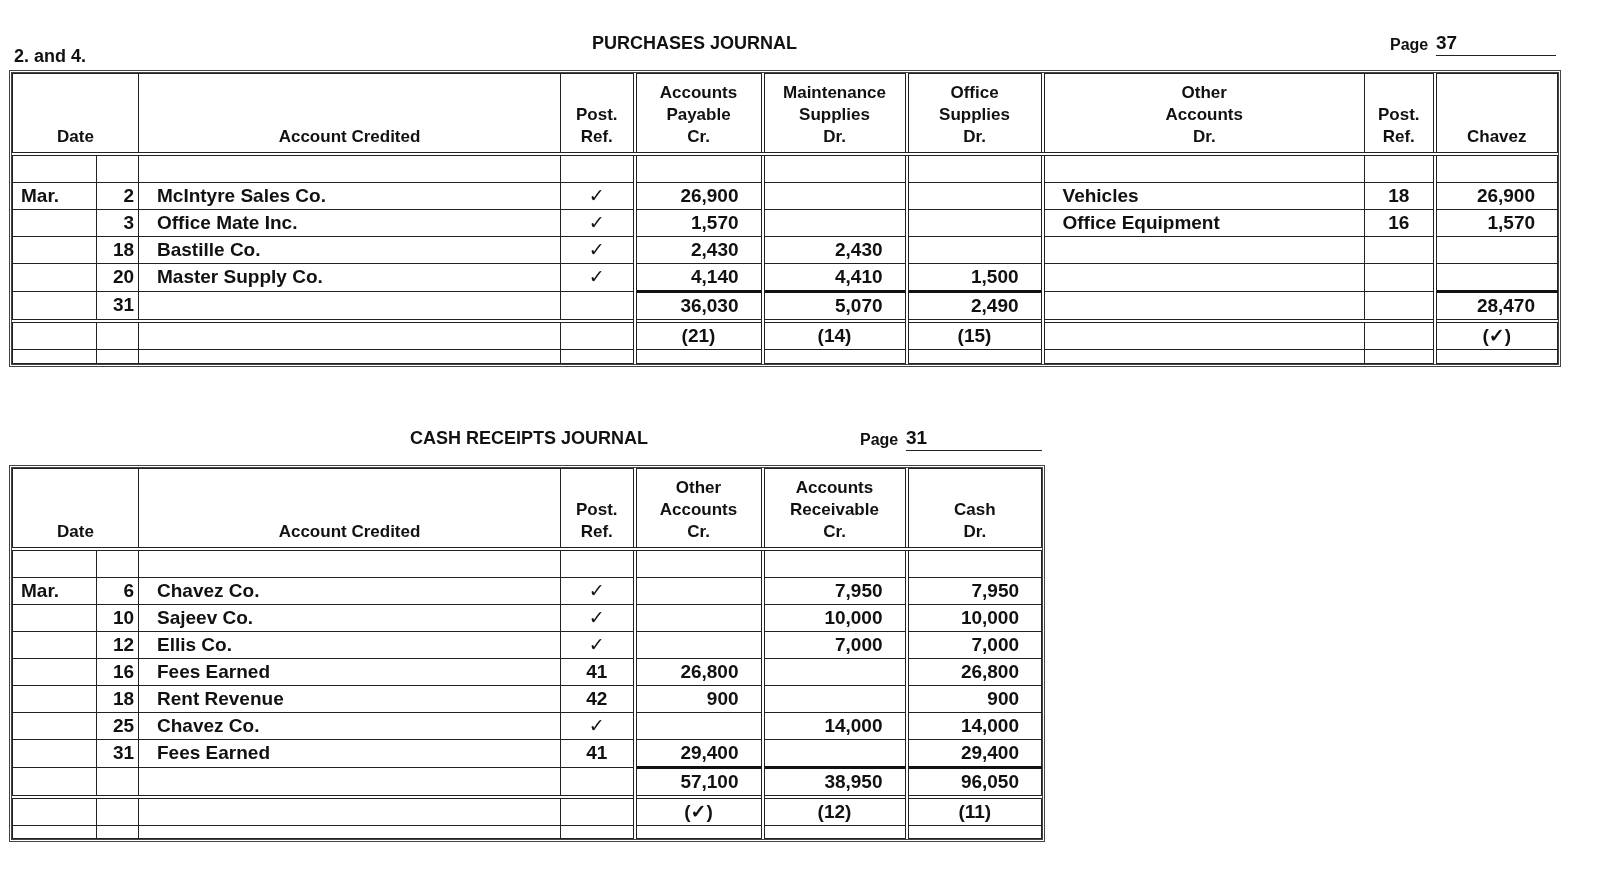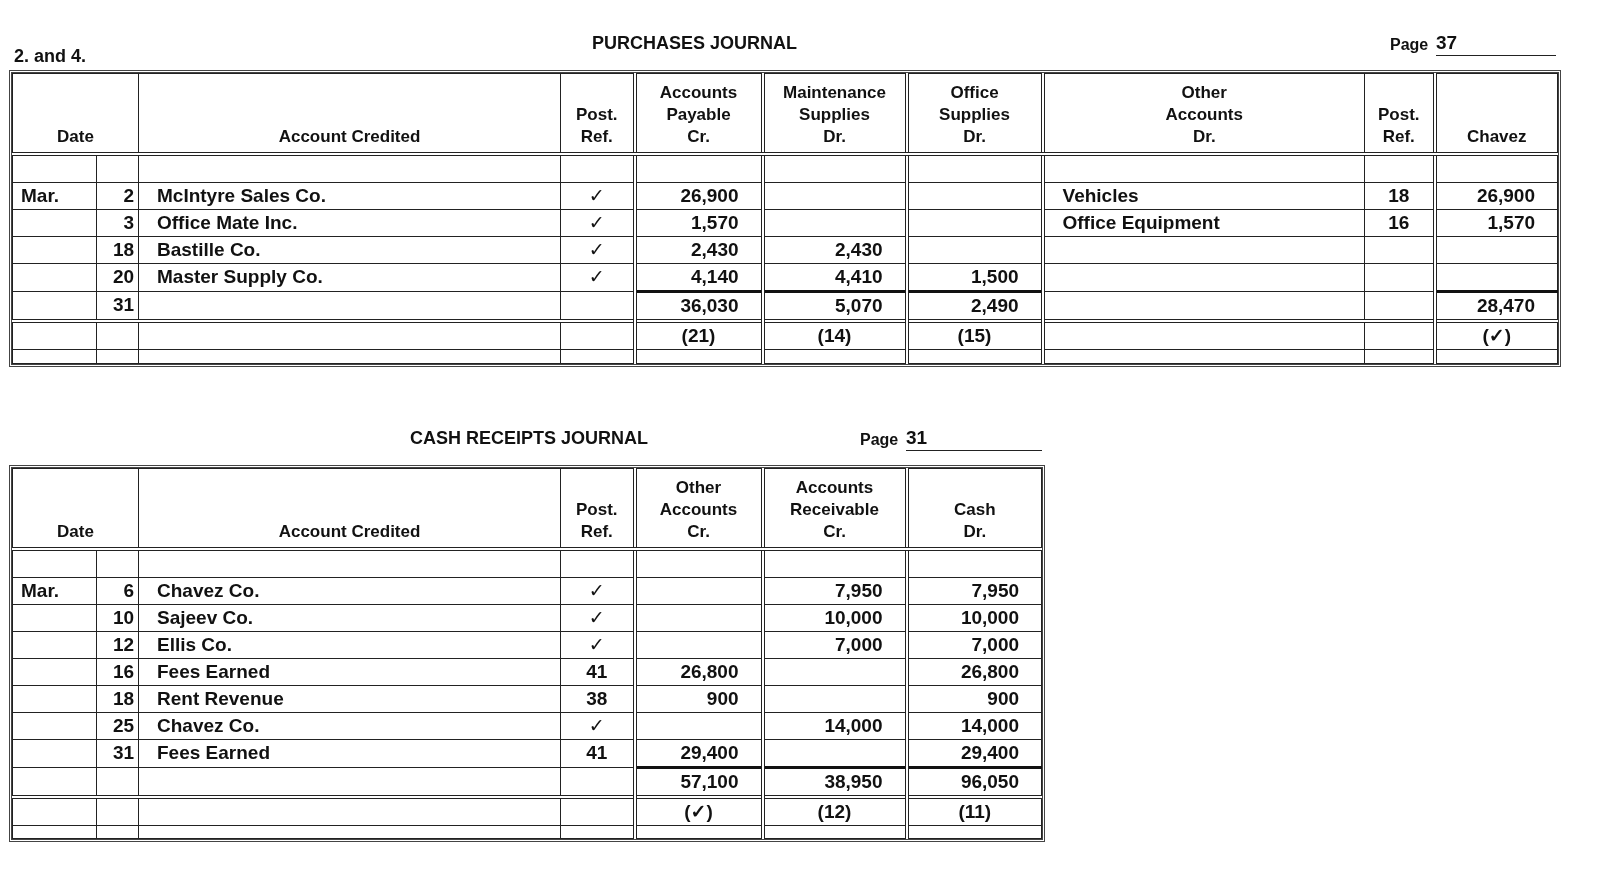--- a/index.html
+++ b/index.html
@@ -240,21 +240,21 @@
     <td class="lft">Fees Earned</td>
     <td class="ctr">41</td>
     <td class="num dbl-l">26,800</td>
     <td class="num dbl-l"></td>
     <td class="num dbl-l">26,800</td>
   </tr>
   <tr>
     <td class="mon"></td>
     <td class="day">18</td>
     <td class="lft">Rent Revenue</td>
-    <td class="ctr">38</td>
+    <td class="ctr">42</td>
     <td class="num dbl-l">900</td>
     <td class="num dbl-l"></td>
     <td class="num dbl-l">900</td>
   </tr>
   <tr>
     <td class="mon"></td>
     <td class="day">25</td>
     <td class="lft">Chavez Co.</td>
     <td class="ctr chk">✓</td>
     <td class="num dbl-l"></td>

